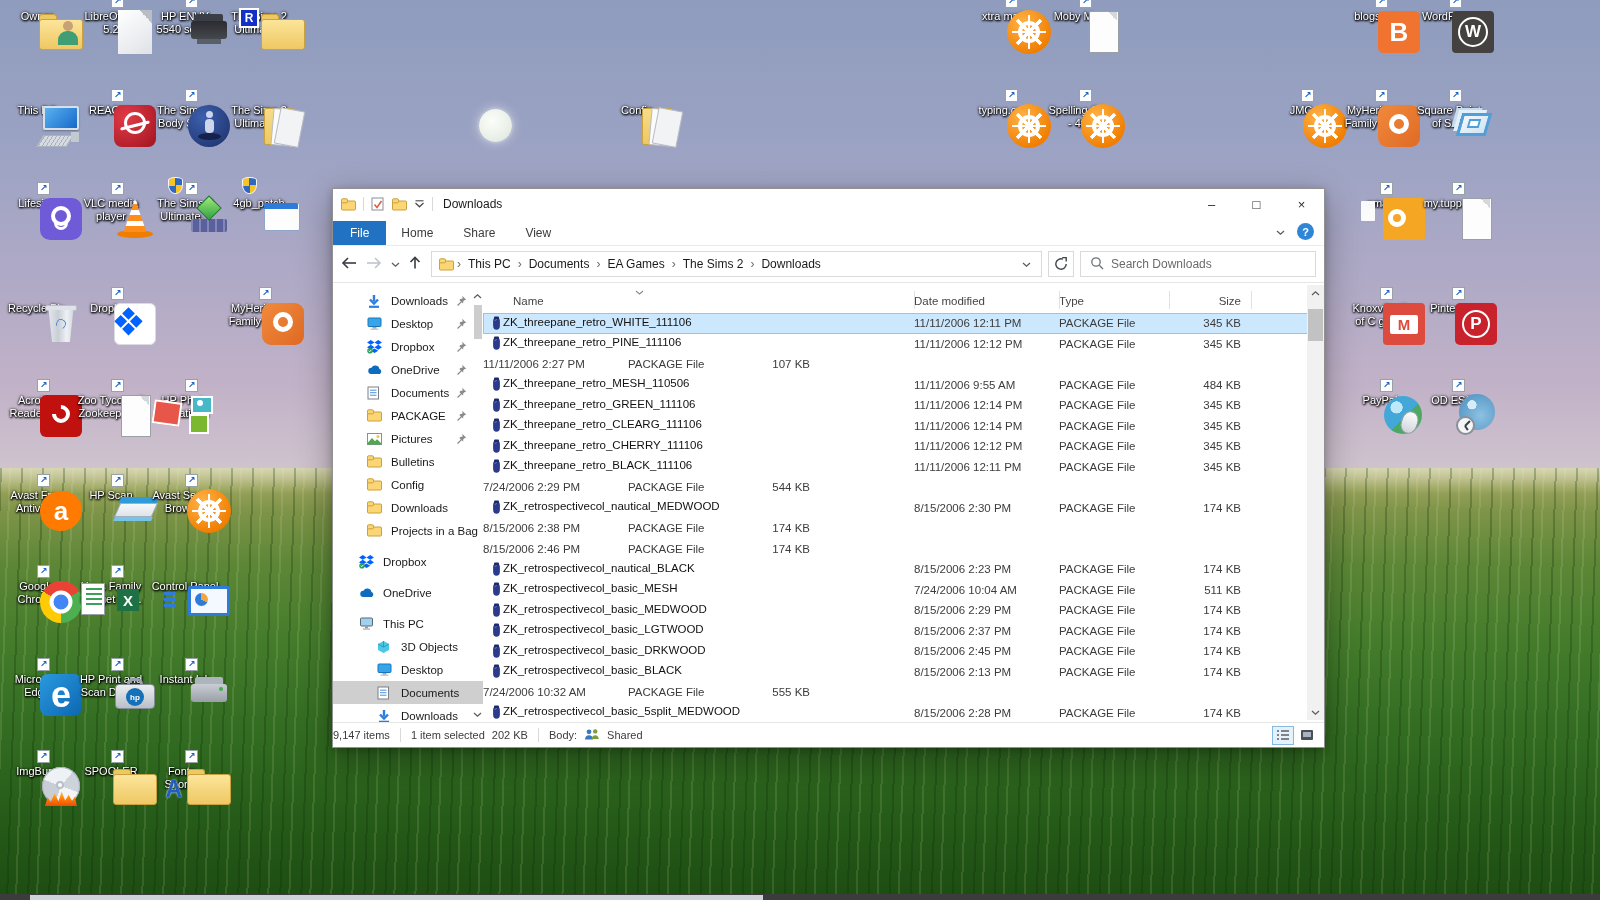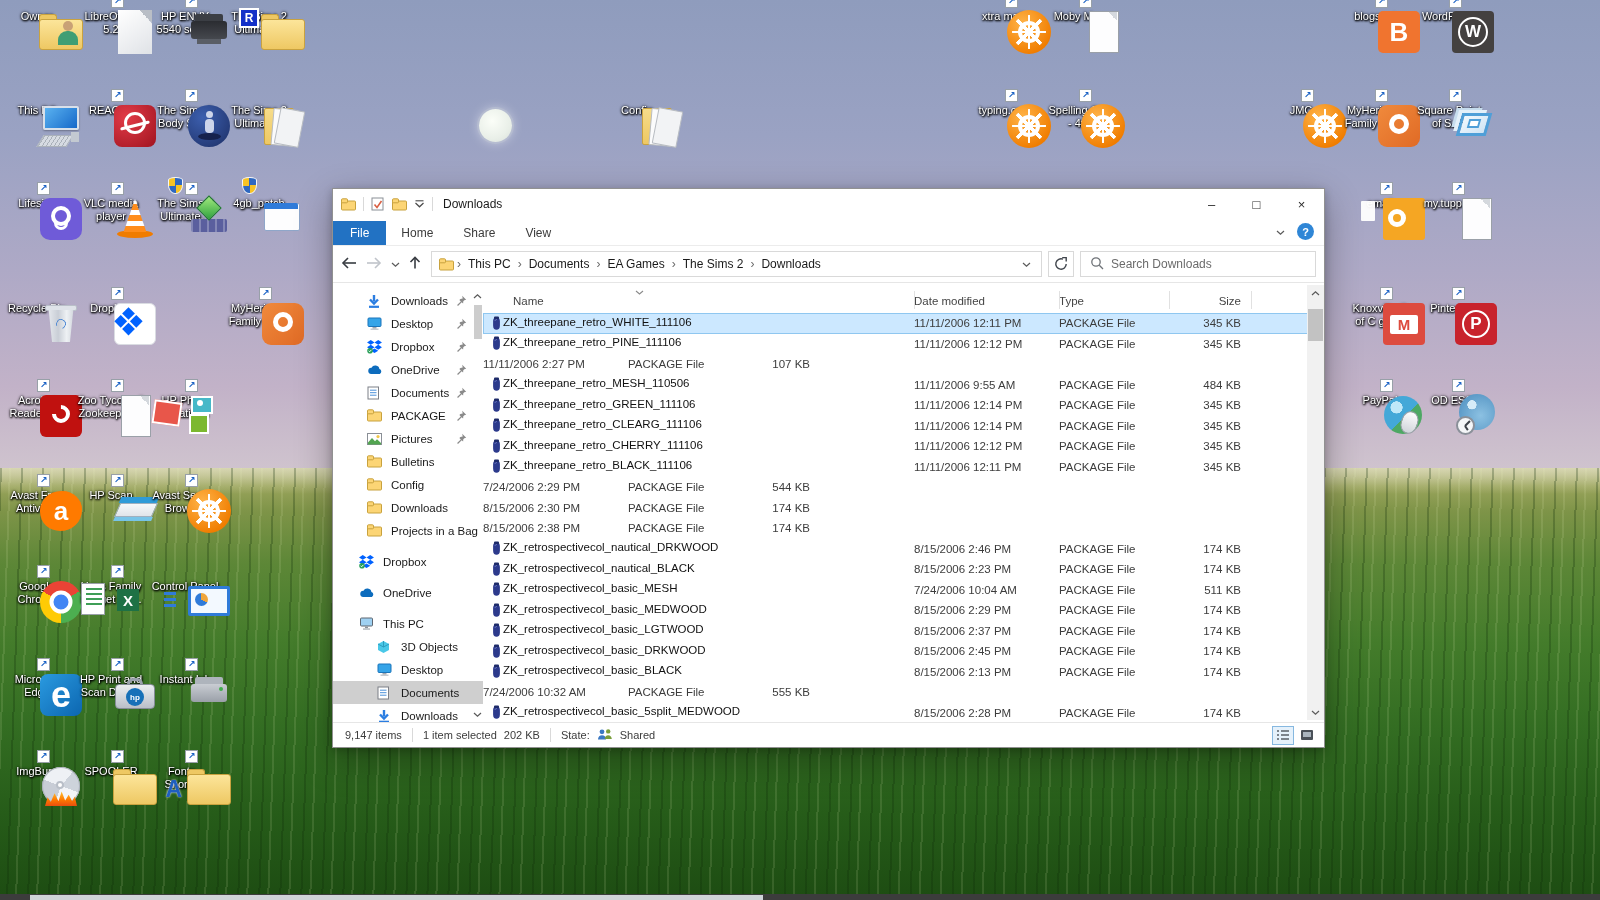--- a/index.html
+++ b/index.html
@@ -230,21 +230,21 @@
   .c-name{flex:0 0 431px;display:flex;align-items:flex-start;padding-left:7px;box-sizing:border-box;color:#111;
     white-space:nowrap;overflow:hidden;}
   .c-date{flex:0 0 145px;color:#3c3c3c;}
   .c-type{flex:0 0 110px;color:#3c3c3c;}
   .c-size{flex:0 0 82px;text-align:right;color:#3c3c3c;padding-right:10px;box-sizing:border-box;}
   .vscroll{position:absolute;right:0;top:2px;bottom:2px;width:17px;background:#f1f1f1;}
   .vs-ar{position:absolute;left:0;width:17px;height:15px;display:flex;align-items:center;justify-content:center;}
   .vs-thumb{position:absolute;left:1px;top:24px;width:15px;height:32px;background:#c2c2c2;}
   
   .statusbar{height:24px;flex:0 0 24px;display:flex;align-items:center;font-size:11px;color:#3c3c3c;
-    padding-left:12px;border-top:1px solid #e6e6e6;}
+    border-top:1px solid #e6e6e6;}
   .ssep{width:1px;height:14px;background:#d9d9d9;margin:0 10px;}
   .sgap{width:7px;}
   .viewbtns{margin-left:auto;display:flex;gap:2px;margin-right:6px;}
   .viewbtn{width:22px;height:19px;display:flex;align-items:center;justify-content:center;box-sizing:border-box;}
   .viewbtn.active{background:#e5f1fb;border:1px solid #86b8e0;}
 </style>
 </head>
 <body>
 
 <div id="desktop">
@@ -759,40 +759,40 @@
               <span class="c-date">11/11/2006 12:11 PM</span>
               <span class="c-type">PACKAGE File</span>
               <span class="c-size">345 KB</span>
             </div>
             <div class="row">
               <span class="c-date">7/24/2006 2:29 PM</span>
               <span class="c-type">PACKAGE File</span>
               <span class="c-size">544 KB</span>
             </div>
             <div class="row">
+              <span class="c-name">
+                <span style="display:flex;align-items:center">
+                  <svg width="13" height="15" viewBox="0 0 13 15">
+                    <path d="M6.5 1.6C3.9 1.6 3.1 3.3 3.1 5v4.6c0 2.9 1.2 4.2 3.4 4.2s3.4-1.3 3.4-4.2V5c0-1.7-.8-3.4-3.4-3.4z" fill="#2c3a8c"></path>
+                    <rect x="4" y="0.4" width="5" height="2.8" rx="1" fill="#1d2a69"></rect>
+                    <path d="M4.9 4.8c.4-.9 1.1-1.3 1.8-1.3" stroke="#7b88cf" fill="none" stroke-width=".9"></path>
+                  </svg>
+                </span>
+                <span>ZK_retrospectivecol_nautical_MEDWOOD</span>
+              </span>
               <span class="c-date">8/15/2006 2:30 PM</span>
               <span class="c-type">PACKAGE File</span>
               <span class="c-size">174 KB</span>
             </div>
             <div class="row">
               <span class="c-date">8/15/2006 2:38 PM</span>
               <span class="c-type">PACKAGE File</span>
               <span class="c-size">174 KB</span>
             </div>
             <div class="row">
-              <span class="c-name">
-                <span style="display:flex;align-items:center">
-                  <svg width="13" height="15" viewBox="0 0 13 15">
-                    <path d="M6.5 1.6C3.9 1.6 3.1 3.3 3.1 5v4.6c0 2.9 1.2 4.2 3.4 4.2s3.4-1.3 3.4-4.2V5c0-1.7-.8-3.4-3.4-3.4z" fill="#2c3a8c"></path>
-                    <rect x="4" y="0.4" width="5" height="2.8" rx="1" fill="#1d2a69"></rect>
-                    <path d="M4.9 4.8c.4-.9 1.1-1.3 1.8-1.3" stroke="#7b88cf" fill="none" stroke-width=".9"></path>
-                  </svg>
-                </span>
-                <span>ZK_retrospectivecol_nautical_DRKWOOD</span>
-              </span>
               <span class="c-date">8/15/2006 2:46 PM</span>
               <span class="c-type">PACKAGE File</span>
               <span class="c-size">174 KB</span>
             </div>
             <div class="row">
               <span class="c-name">
                 <span style="display:flex;align-items:center">
                   <svg width="13" height="15" viewBox="0 0 13 15">
                     <path d="M6.5 1.6C3.9 1.6 3.1 3.3 3.1 5v4.6c0 2.9 1.2 4.2 3.4 4.2s3.4-1.3 3.4-4.2V5c0-1.7-.8-3.4-3.4-3.4z" fill="#2c3a8c"></path>
                     <rect x="4" y="0.4" width="5" height="2.8" rx="1" fill="#1d2a69"></rect>
@@ -917,21 +917,21 @@
       </div>
     </div>
 
     <div class="statusbar">
       <span>9,147 items</span>
       <span class="ssep"></span>
       <span>1 item selected</span>
       <span class="sgap"></span>
       <span>202 KB</span>
       <span class="ssep"></span>
-      <span>State:</span>
+      <span>Body:</span>
       <span class="sgap"></span>
       <span id="state-people"><svg width="16" height="12">
             <circle cx="5" cy="3.8" r="2.4" fill="#3a78c3"></circle>
             <path d="M1 11.4c0-2.5 1.8-4.1 4-4.1s4 1.6 4 4.1z" fill="#3a78c3"></path>
             <circle cx="11.2" cy="3.4" r="2.2" fill="#7a9e3b"></circle>
             <path d="M7.6 11c.2-2.3 1.7-3.7 3.6-3.7 1.9 0 3.4 1.5 3.6 3.7z" fill="#7a9e3b"></path>
           </svg></span>
       <span class="sgap"></span>
       <span>Shared</span>
       <div class="viewbtns">

